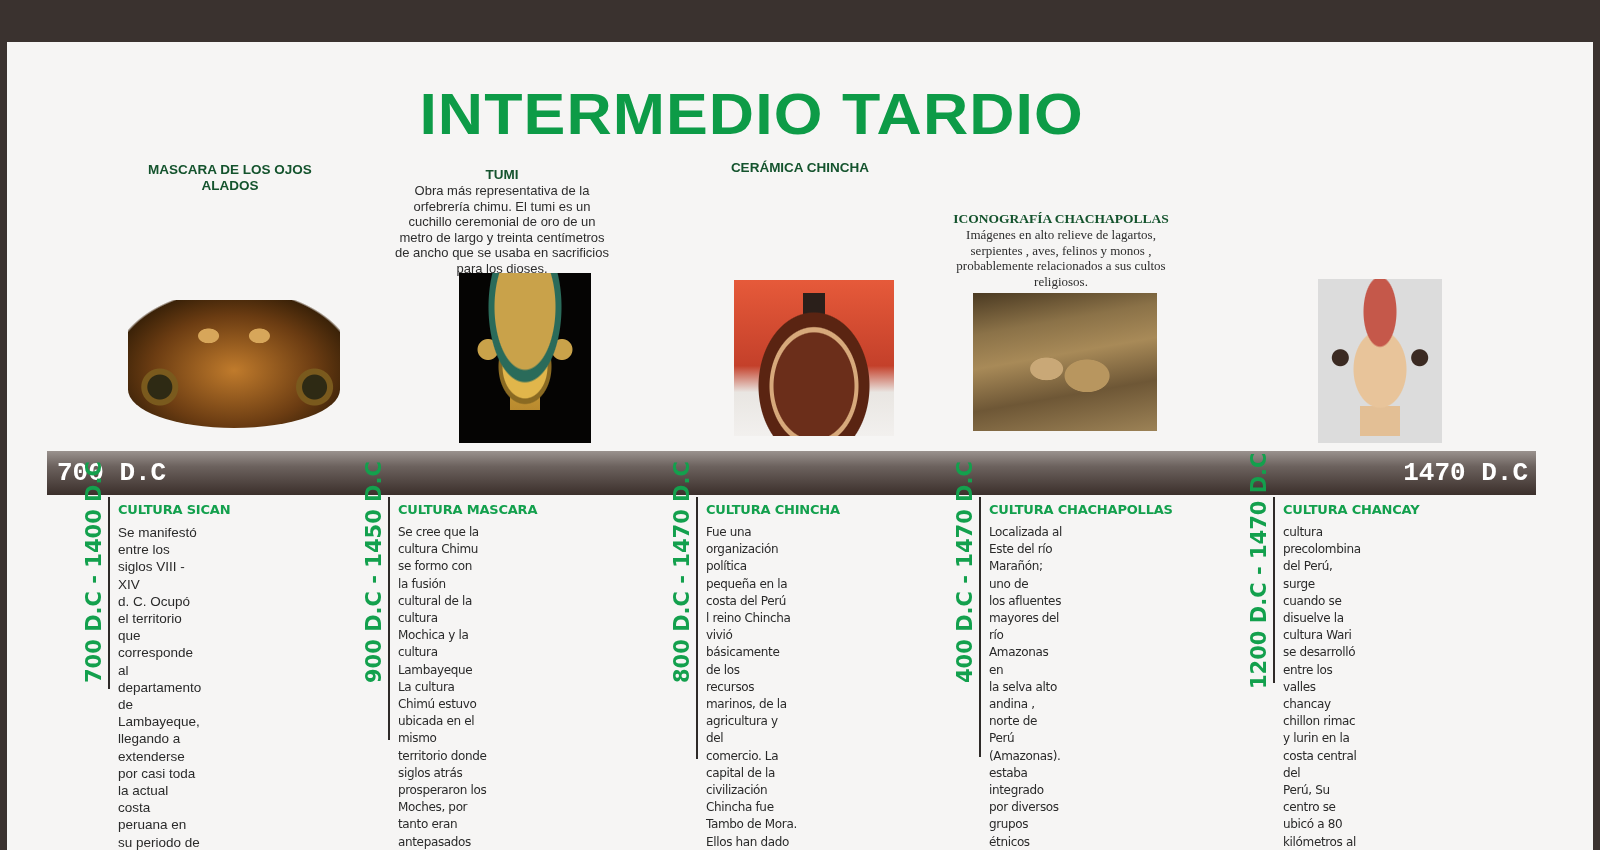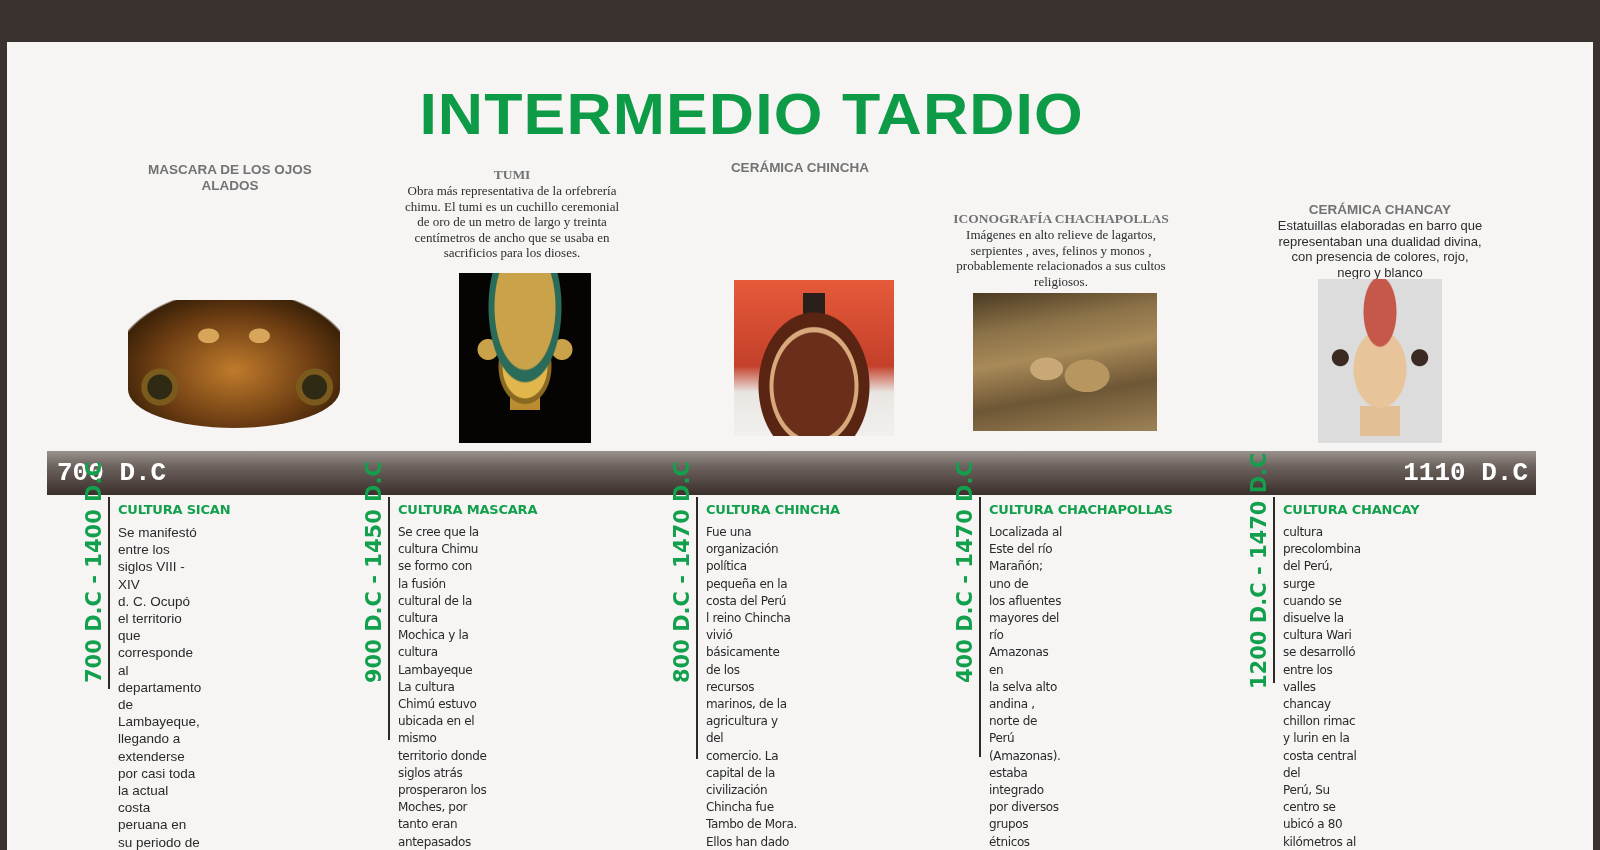--- a/index.html
+++ b/index.html
@@ -20,21 +20,21 @@
       text-align: center;
       font-family: "Liberation Sans", sans-serif;
       font-weight: bold; font-size: 58px; letter-spacing: 1px;
       color: #0d9b47;
       padding-left: 0;
     }
     .title span { display: inline-block; transform: scaleX(1.08); transform-origin: center; }
 
     .artifact { position: absolute; text-align: center; }
     .artifact .a-head {
-      color: #737373; font-weight: bold; font-size: 13.5px; line-height: 16px;
+      color: #14532d; font-weight: bold; font-size: 13.5px; line-height: 16px;
     }
     .artifact .a-desc {
       color: #2d2d2d; font-size: 13px; line-height: 15.5px;
     }
     .pic { position: absolute; overflow: hidden; }
 
     
     .mask {
       background:
         radial-gradient(circle at 15% 68%, #2e2a14 0 12px, #7a5a1d 13px 18px, transparent 19px),
@@ -121,46 +121,42 @@
 
   <div class="title">
     <span>INTERMEDIO TARDIO</span>
   </div>
 
   <div class="artifact" style="left:118px; top:120px; width:210px;">
     <div class="a-head" style="padding:0 12px;">MASCARA DE LOS OJOS ALADOS</div>
   </div>
   <div class="pic mask" style="left:121px; top:258px; width:212px; height:128px;"></div>
 
-  <div class="artifact" style="left:396px; top:125px; width:218px;font-family:Liberation Serif, serif;">
+  <div class="artifact" style="left:386px; top:125px; width:218px;">
     <div class="a-head">TUMI</div>
     <div class="a-desc">Obra más representativa de la orfebrería chimu. El tumi es un cuchillo ceremonial de oro de un metro de largo y treinta centímetros de ancho que se usaba en sacrificios para los dioses.</div>
   </div>
   <div class="pic tumi" style="left:452px; top:231px; width:132px; height:170px;"></div>
 
   <div class="artifact" style="left:685px; top:118px; width:216px;">
     <div class="a-head">CERÁMICA CHINCHA</div>
   </div>
   <div class="pic vase" style="left:727px; top:238px; width:160px; height:156px;"></div>
 
   <div class="artifact" style="left:937px; top:169px; width:234px;font-family:Liberation Serif, serif;">
     <div class="a-head">ICONOGRAFÍA CHACHAPOLLAS</div>
     <div class="a-desc">Imágenes en alto relieve de lagartos, serpientes , aves, felinos y monos , probablemente relacionados a sus cultos religiosos.</div>
   </div>
   <div class="pic relief" style="left:966px; top:251px; width:184px; height:138px;"></div>
 
-  <div class="artifact" style="left:1268px; top:160px; width:210px;">
-    <div class="a-head">CERÁMICA CHANCAY</div>
-    <div class="a-desc">Estatuillas elaboradas en barro que representaban una dualidad divina, con presencia de colores, rojo, negro y blanco</div>
-  </div>
   <div class="pic chancay" style="left:1311px; top:237px; width:124px; height:164px;"></div>
 
   <div class="bar">
     <span class="lbl l-left">700 D.C</span>
-    <span class="lbl l-right">1110 D.C</span>
+    <span class="lbl l-right">1470 D.C</span>
   </div>
 
   <div class="period sican" style="left:101px;">
     <div class="vline" style="height:192px;"></div>
     <div class="vdate" style="left:-26px; height:186px;">700 D.C - 1400  D.C</div>
     <div class="ptitle" style="font-family:'DejaVu Sans',sans-serif;">CULTURA SICAN</div>
     <div class="pbody">Se manifestó entre los siglos VIII - XIV
 d. C. Ocupó el territorio que
 corresponde al departamento de
 Lambayeque, llegando a extenderse

